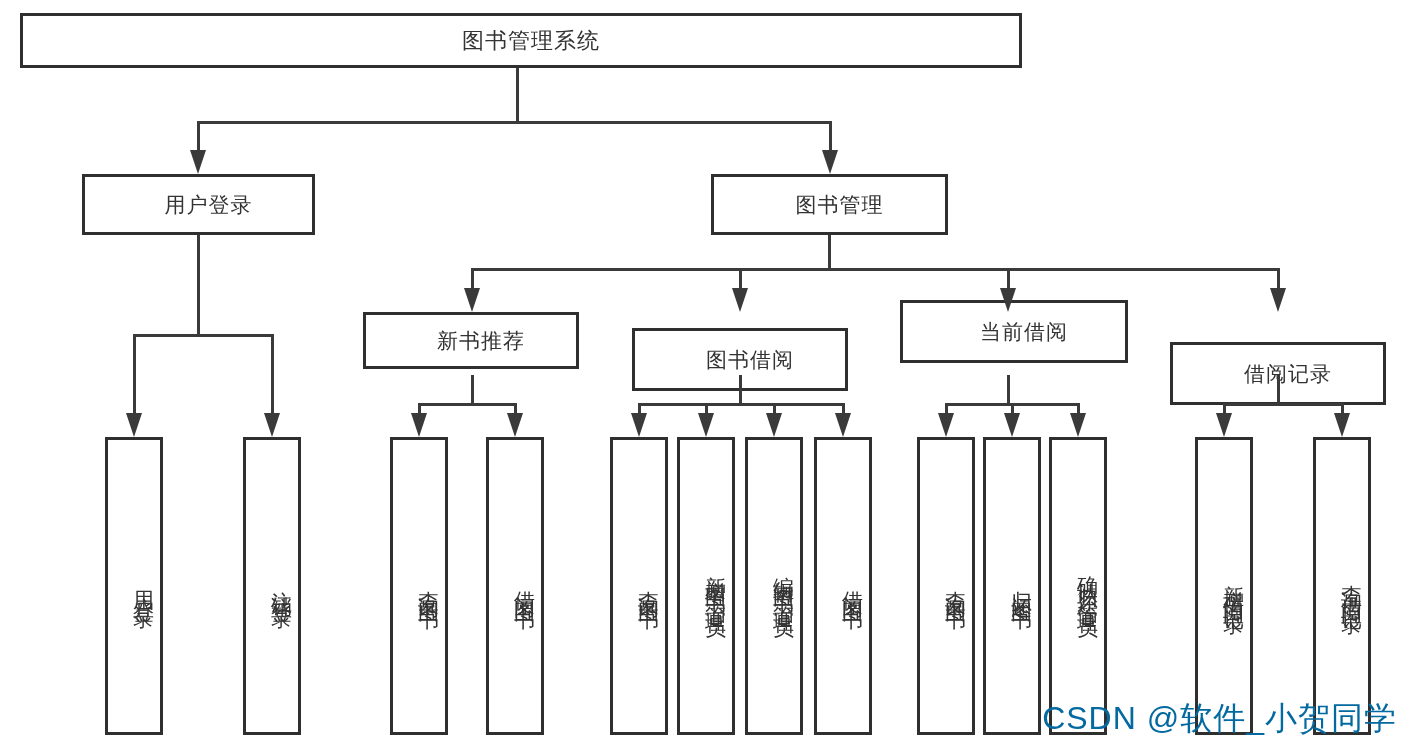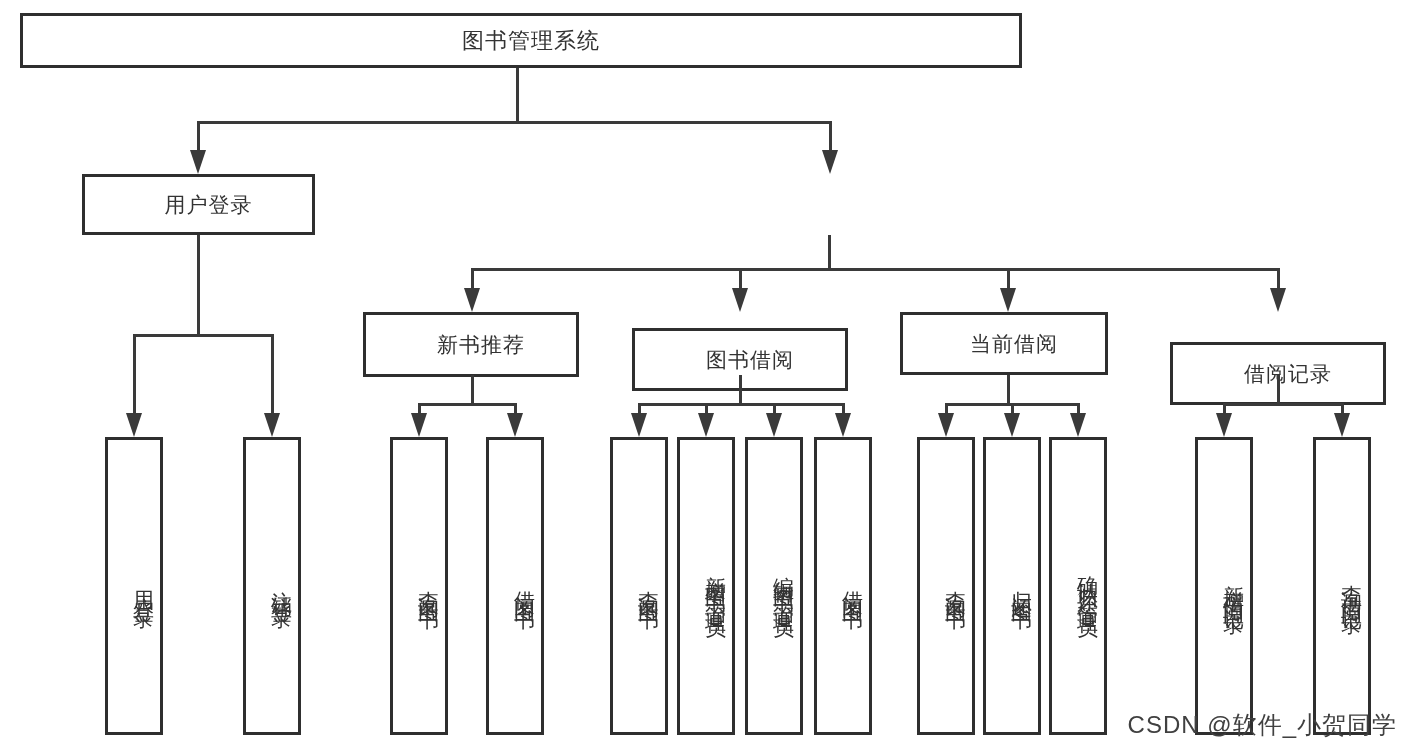--- a/index.html
+++ b/index.html
@@ -36,40 +36,41 @@
   .hl{position:absolute;height:3px;background:#3a3a3a;}
   .ar{
     position:absolute;width:0;height:0;
     border-left:8px solid transparent;
     border-right:8px solid transparent;
     border-top:24px solid #3a3a3a;
   }
   .watermark{
     position:absolute;
     right:8px;bottom:6px;
-    color:#404040;
-    font-size:24px;
+    color:#0369a1;
+    font-size:32px;
     letter-spacing:1px;
   }
 </style>
 </head>
 <body>
 
 <div class="canvas">
 
   <div class="box" style="left:20px;top:13px;width:1002px;height:55px;font-size:22px;">图书管理系统</div>
 
   <div class="box" style="left:82px;top:174px;width:233px;height:61px;">用户登录</div>
 
+  <div class="box" style="left:711px;top:174px;width:237px;height:61px;">图书管理</div>
 
-  <div class="box" style="left:363px;top:312px;width:216px;height:65px;text-align:center;">新书推荐</div>
+  <div class="box" style="left:363px;top:312px;width:216px;height:57px;text-align:center;">新书推荐</div>
 
   <div class="box" style="left:632px;top:312px;width:216px;height:63px;margin-top:16px;">图书借阅</div>
 
-  <div class="box" style="left:900px;top:312px;width:208px;height:63px;">当前借阅</div>
+  <div class="box" style="left:900px;top:300px;width:228px;height:63px;">当前借阅</div>
 
   <div class="box" style="left:1170px;top:312px;width:216px;height:63px;margin-top:30px;">借阅记录</div>
 
   <div class="box vbox" style="left:105px;top:437px;width:58px;height:298px;">用户登录</div>
 
   <div class="box vbox" style="left:243px;top:437px;width:58px;height:298px;">注销登录</div>
 
   <div class="box vbox" style="left:390px;top:437px;width:58px;height:298px;">查询图书</div>
 
   <div class="box vbox" style="left:486px;top:437px;width:58px;height:298px;">借阅图书</div>

